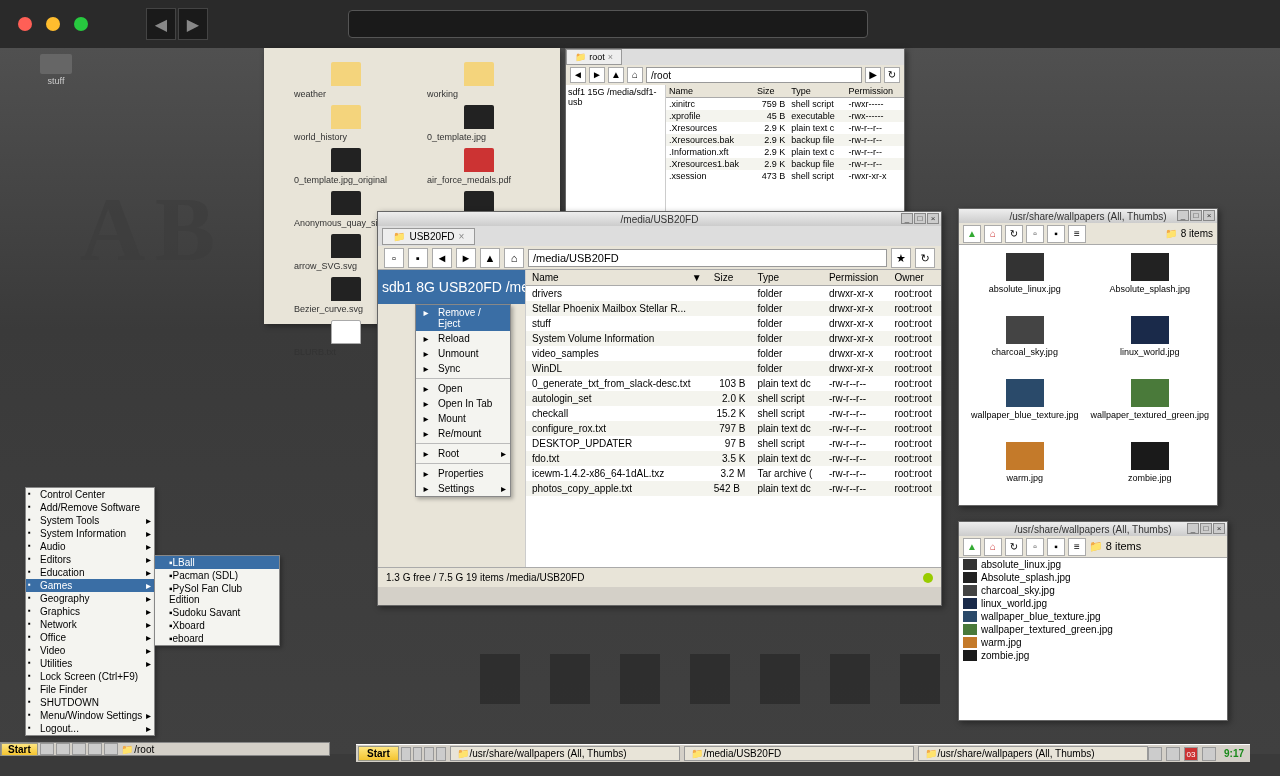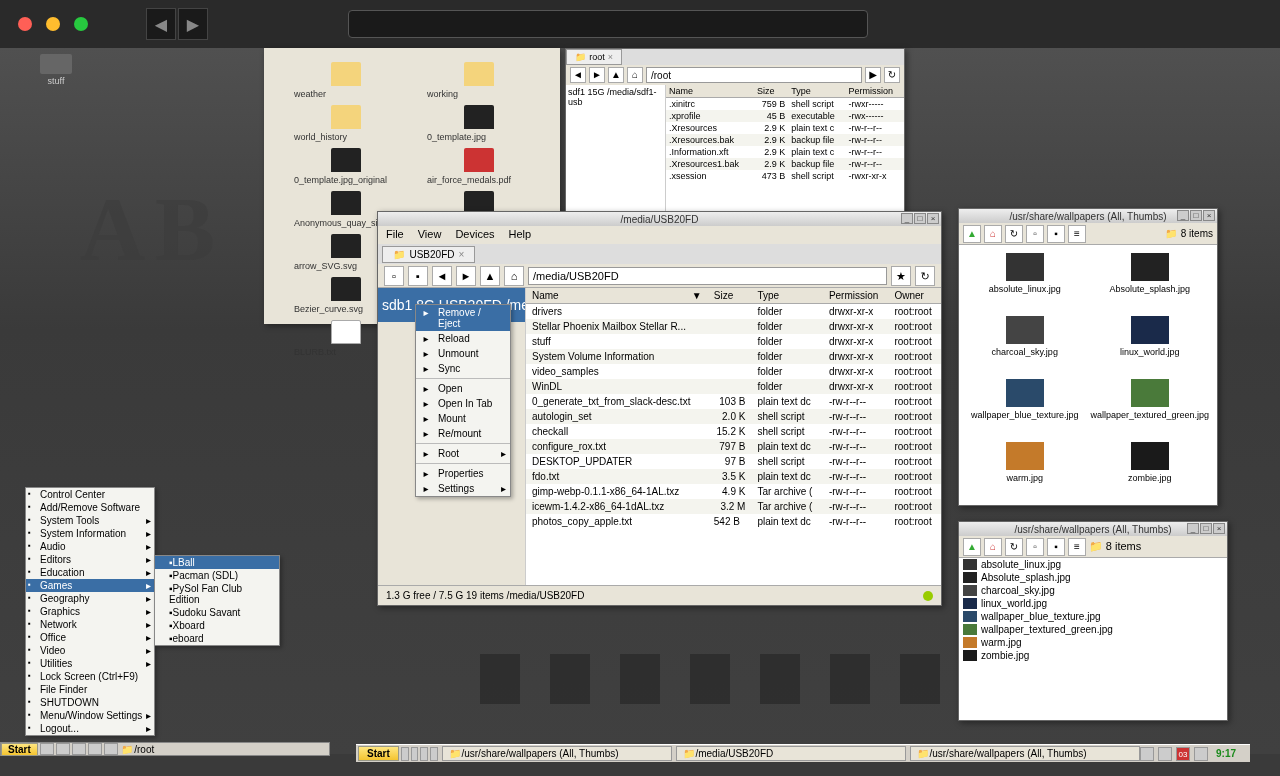--- a/index.html
+++ b/index.html
@@ -110,21 +110,21 @@
 .submenu1 .mi.sel { background: #3a6ea5; color: #fff; }
 .rootbar { position: absolute; bottom: 0; left: 0; width: 330px; height: 14px; background: #d4d0c8; border: 1px solid #888; display: flex; align-items: center; font-size: 10px; }
 .rootbar .st { background: linear-gradient(#ffe680,#f4c430); padding: 0 6px; border: 1px solid #998; font-weight: bold; cursor: pointer; }
 .rootbar .ic { width: 14px; height: 12px; background: #ccc; border: 1px solid #999; margin-left: 2px; }
 .rootbar .txt { margin-left: 4px; }
 
 .taskbar { position: absolute; bottom: 14px; left: 356px; right: 30px; height: 18px; background: #d4d0c8; border-top: 1px solid #fff; display: flex; align-items: center; font-size: 10px; }
 .taskbar .st { background: linear-gradient(#ffe680,#f4c430); padding: 1px 8px; border: 1px solid #998; font-weight: bold; cursor: pointer; margin-left: 2px; }
 .taskbar .ic { width: 16px; height: 14px; background: #ccc; border: 1px solid #999; margin-left: 2px; }
 .taskbar .task { flex: 0 0 230px; padding: 1px 6px; border: 1px solid #999; background: #e8e4d8; margin-left: 4px; white-space: nowrap; overflow: hidden; cursor: pointer; }
-.taskbar .tray { margin-left: auto; display: flex; gap: 4px; align-items: center; padding-right: 10px; }
+.taskbar .tray { margin-left: auto; display: flex; gap: 4px; align-items: center; padding-right: 2px; }
 .taskbar .tray .t { width: 14px; height: 14px; background: #ccc; border: 1px solid #999; }
 .taskbar .clock { color: #1a8a1a; font-weight: bold; padding: 0 4px; }
 
 
 .dshapes { position: absolute; bottom: 50px; left: 480px; display: flex; gap: 30px; }
 .dshapes div { width: 40px; height: 50px; background: rgba(30,30,30,0.5); }
 </style>
 </head>
 <body>
 
@@ -257,26 +257,20 @@
 
   <div class="win usbfm">
     <div class="win-title">
       <span>/media/USB20FD</span>
       <div class="win-ctrl">
         <span>_</span>
         <span>□</span>
         <span>×</span>
       </div>
     </div>
-    <div class="menu" id="usbfm-menu">
-        <span>File</span>
-        <span>View</span>
-        <span>Devices</span>
-        <span>Help</span>
-      </div>
     <div class="tabs">
       <div class="tab">
         <span>📁</span>
         <span>USB20FD</span>
         <span class="ci">×</span>
       </div>
     </div>
     <div class="tb">
       <span class="btn">▫</span>
       <span class="btn">▪</span>
@@ -378,27 +372,20 @@
                 <td>DESKTOP_UPDATER</td>
                 <td style="text-align:right">97 B</td>
                 <td>shell script</td>
                 <td>-rw-r--r--</td>
                 <td>root:root</td>
               </tr>
               <tr>
                 <td>fdo.txt</td>
                 <td style="text-align:right">3.5 K</td>
                 <td>plain text dc</td>
-                <td>-rw-r--r--</td>
-                <td>root:root</td>
-              </tr>
-              <tr>
-                <td>gimp-webp-0.1.1-x86_64-1AL.txz</td>
-                <td style="text-align:right">4.9 K</td>
-                <td>Tar archive (</td>
                 <td>-rw-r--r--</td>
                 <td>root:root</td>
               </tr>
               <tr>
                 <td>icewm-1.4.2-x86_64-1dAL.txz</td>
                 <td style="text-align:right">3.2 M</td>
                 <td>Tar archive (</td>
                 <td>-rw-r--r--</td>
                 <td>root:root</td>
               </tr>

